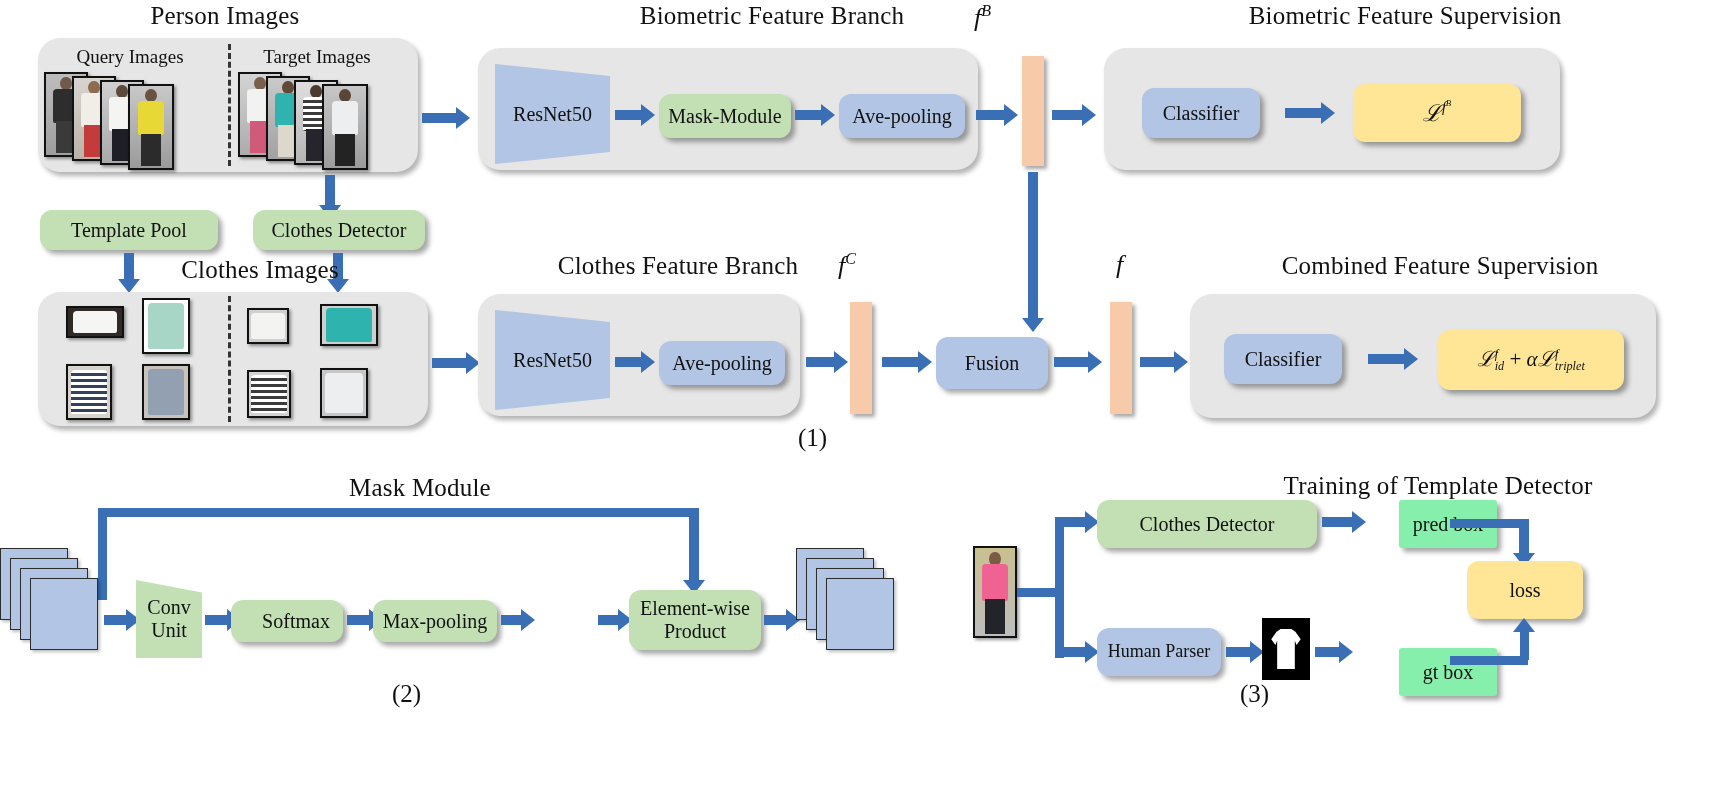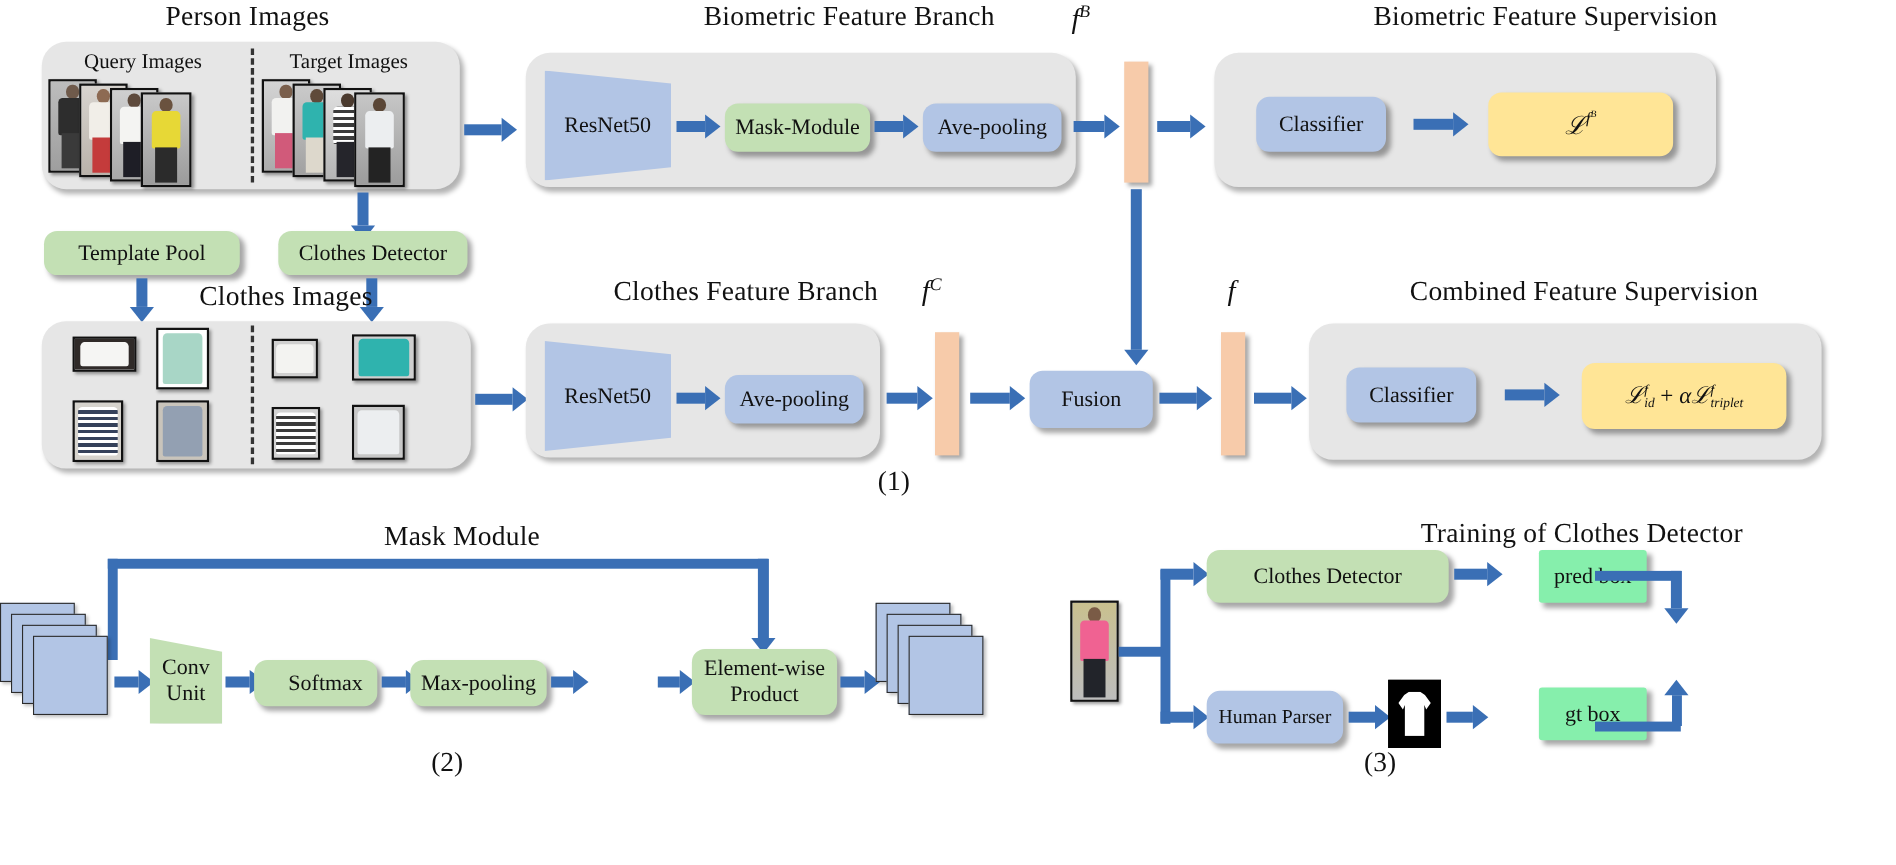--- a/index.html
+++ b/index.html
@@ -503,21 +503,21 @@
 
   <div class="stack" style="left:796px; top:548px; width:110px; height:110px;">
     <div class="sheet" style="left:0px;  top:0px;  width:68px; height:72px;"></div>
     <div class="sheet" style="left:10px; top:10px; width:68px; height:72px;"></div>
     <div class="sheet" style="left:20px; top:20px; width:68px; height:72px;"></div>
     <div class="sheet" style="left:30px; top:30px; width:68px; height:72px;"></div>
   </div>
 
   <div class="fig-num" style="left:392px; top:680px;">(2)</div>
 
-  <div class="title" style="left:1228px; top:472px; width:420px;">Training of Clothes Detector</div>
+  <div class="title" style="left:1228px; top:472px; width:420px;">Training of Template Detector</div>
 
   <div class="thumb" style="left:973px; top:546px; width:44px; height:92px;">
     <div class="sky" style="background:linear-gradient(#c9c08f,#bdbdbd);"></div>
     <div class="head" style="background:#7a5b46;"></div>
     <div class="torso" style="background:#f06292;"></div>
     <div class="legs" style="background:#22242a;"></div>
   </div>
 
   <div class="line-h" style="left:1017px; top:588px; width:42px;"></div>
   <div class="line-v" style="left:1055px; top:518px; height:140px;"></div>
@@ -548,29 +548,32 @@
     <div class="shaft" style="width:24px;"></div>
       <div class="head" style="left:24px;"></div>
   </div>
   <div class="silh" style="left:1262px; top:618px; width:48px; height:62px;">
     <div class="shirt"></div>
   </div>
   <div class="arrow-r" style="left:1315px; top:652px; width:38px;">
     <div class="shaft" style="width:24px;"></div>
       <div class="head" style="left:24px;"></div>
   </div>
-  <div class="node peach sq" style="left:1351px; top:625px; width:98px; height:48px;">
+  <div class="node peach sq" style="left:1351px; top:648px; width:98px; height:48px;">
     <span>gt box</span>
   </div>
 
   <div class="line-h" style="left:1450px; top:519px; width:78px;"></div>
   <div class="arrow-d" style="left:1524px; top:519px; height:48px;">
     <div class="shaftv" style="height:34px;"></div>
       <div class="headd" style="top:34px;"></div>
   </div>
+  <div class="node yellow" style="left:1467px; top:561px; width:116px; height:58px;">
+    <span>loss</span>
+  </div>
   <div class="line-h" style="left:1450px; top:656px; width:78px;"></div>
   <div class="line-v" style="left:1520px; top:632px; height:28px;"></div>
   <div class="arrow-d arrow-u" style="left:1524px; top:618px; height:20px;">
     <div class="headu" style="top:0;"></div>
   </div>
 
   <div class="fig-num" style="left:1240px; top:680px;">(3)</div>
 
 </div>
 

